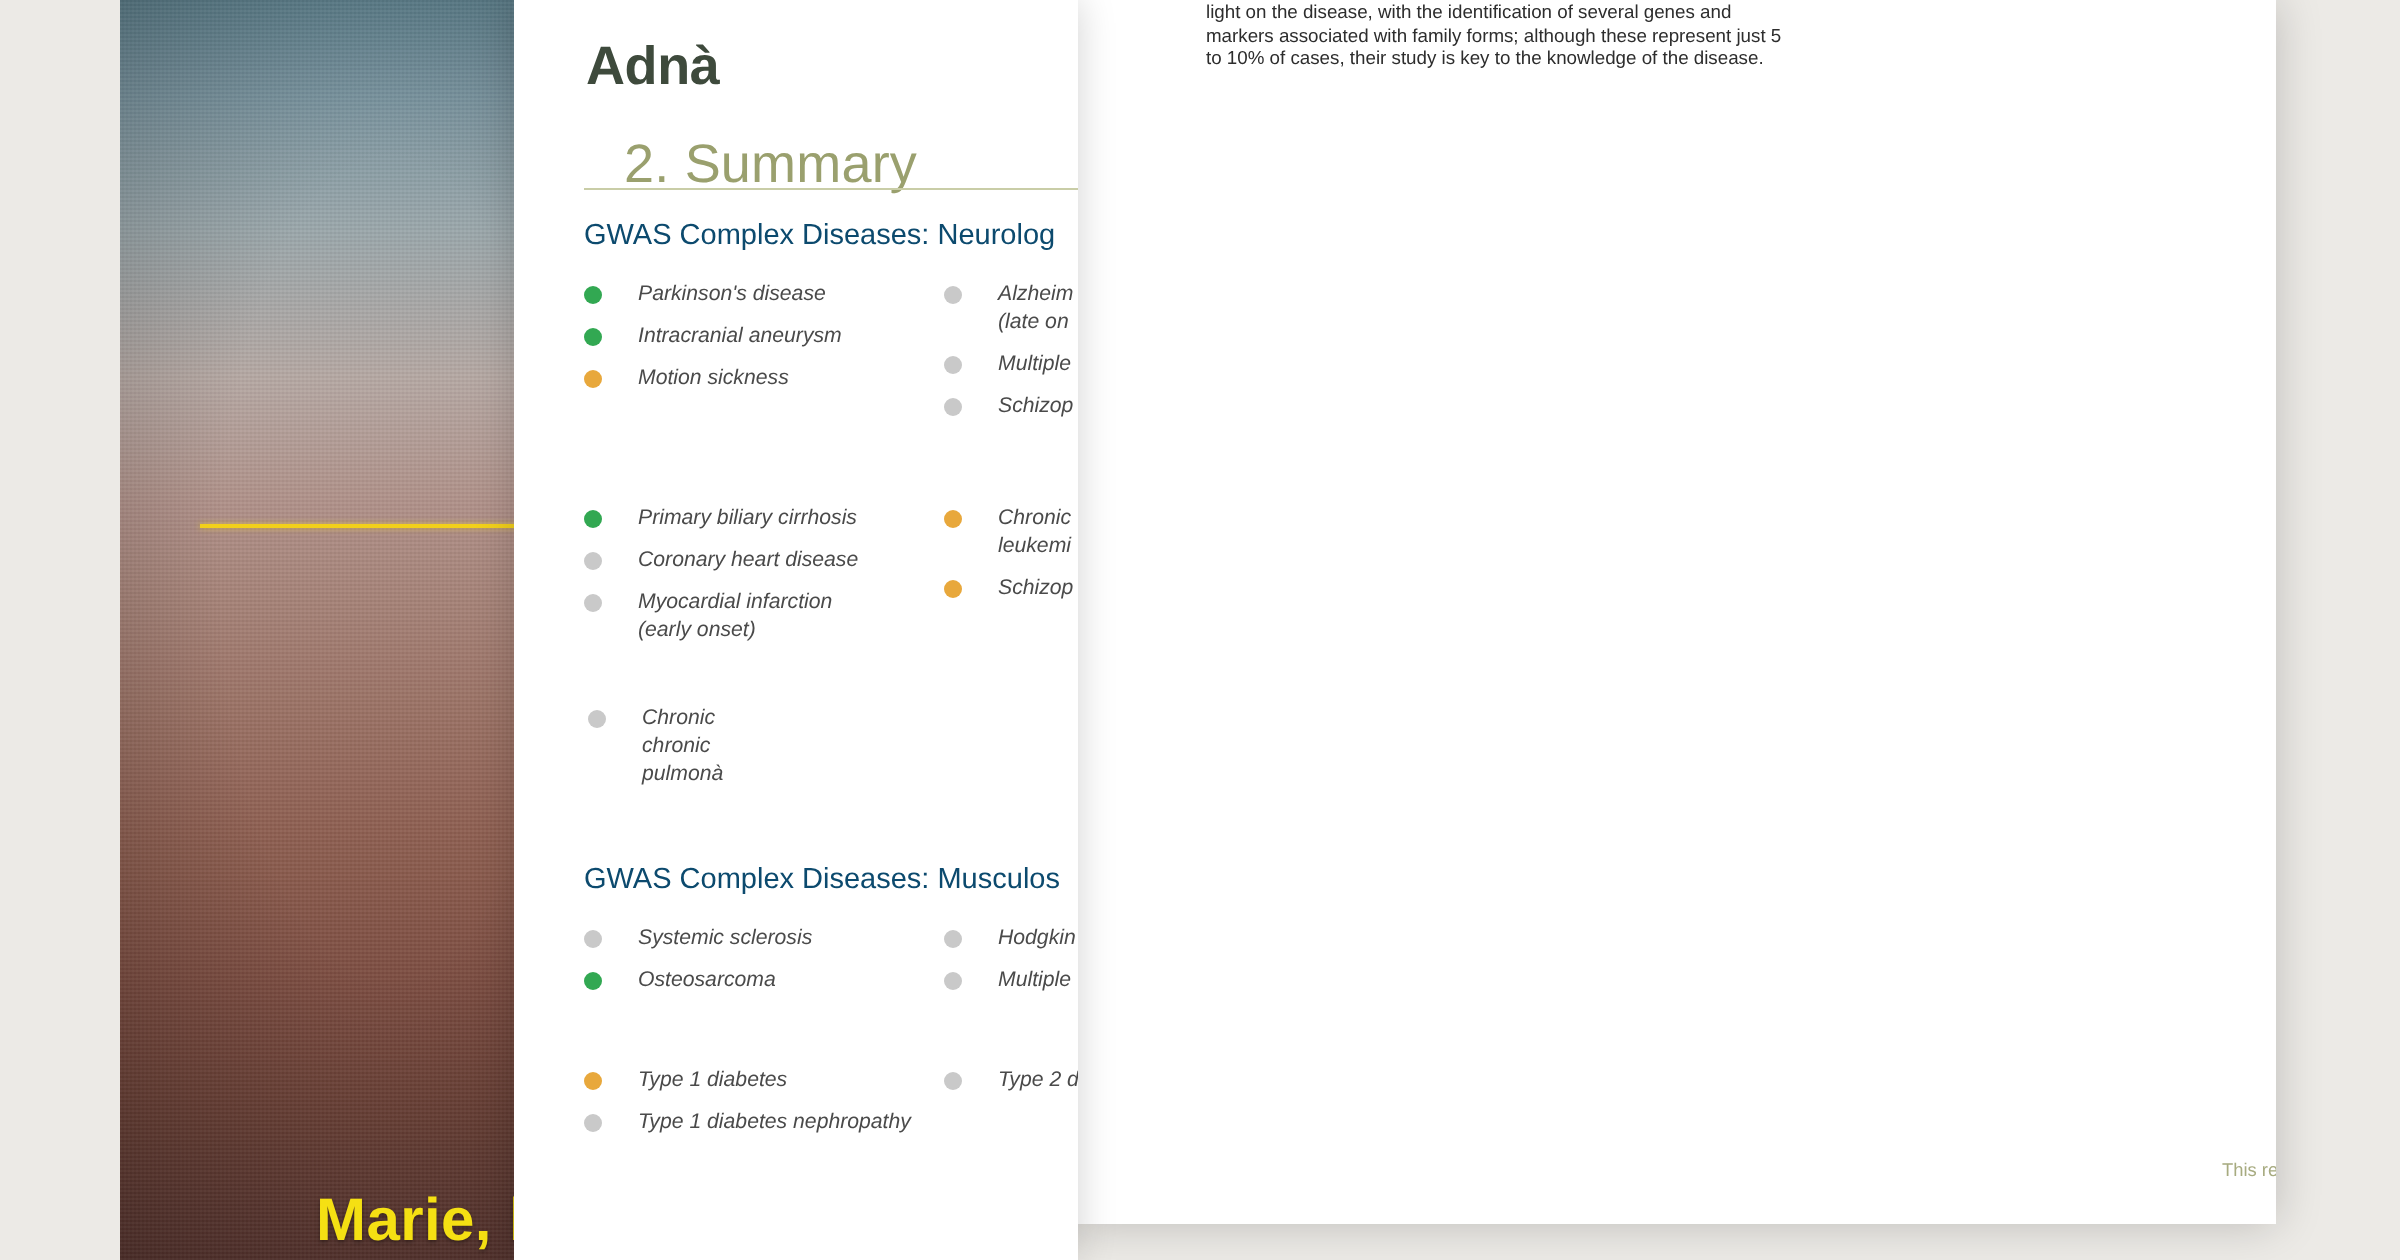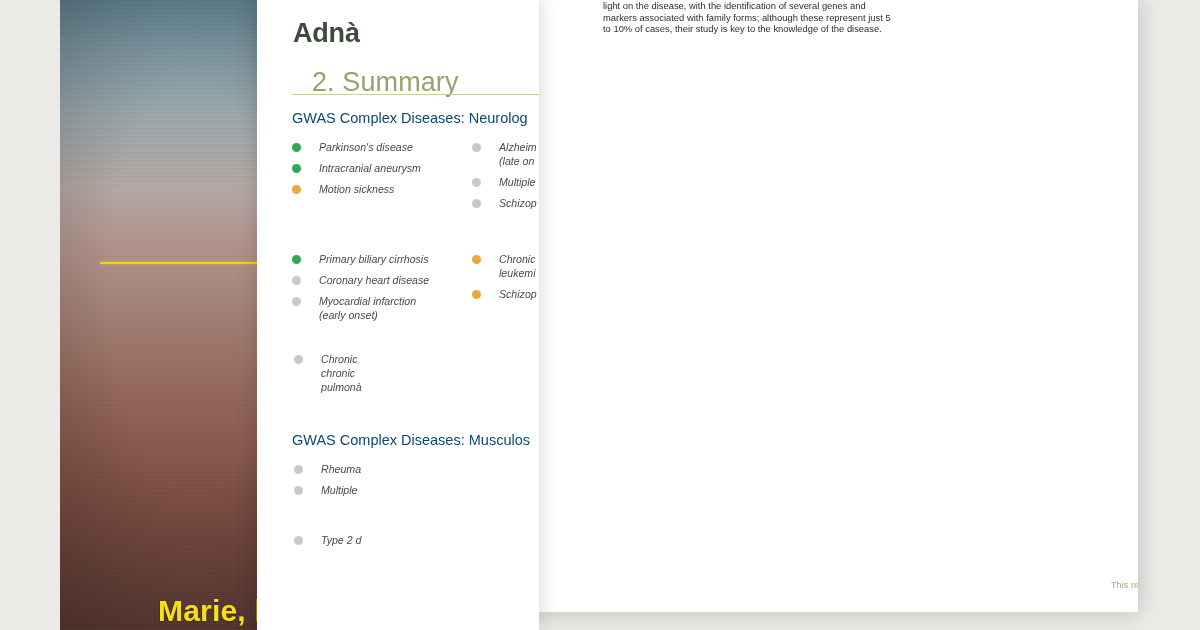--- a/index.html
+++ b/index.html
@@ -301,34 +301,54 @@
               <div class="item">
                 <span class="dot grey"></span>
                 <span class="item-label">Chronic<br>chronic<br>pulmonà</span>
               </div>
             </div>
           </div>
         </div>
         <div class="section" style="top: 432px;">
           <div class="section-title">GWAS Complex Diseases: Musculos</div>
           <div class="cols">
-            <div class="col right">
-              <div class="item">
-                <span class="dot grey"></span>
-                <span class="item-label">Rheuma</span>
+            <div class="col">
+              <div class="item">
+                <span class="dot grey"></span>
+                <span class="item-label">Systemic sclerosis</span>
+              </div>
+              <div class="item">
+                <span class="dot green"></span>
+                <span class="item-label">Osteosarcoma</span>
+              </div>
+            </div>
+            <div class="col right">
+              <div class="item">
+                <span class="dot grey"></span>
+                <span class="item-label">Hodgkin</span>
               </div>
               <div class="item">
                 <span class="dot grey"></span>
                 <span class="item-label">Multiple</span>
               </div>
             </div>
           </div>
         </div>
         <div class="section" style="top: 533px;">
           <div class="cols">
+            <div class="col">
+              <div class="item">
+                <span class="dot orange"></span>
+                <span class="item-label">Type 1 diabetes</span>
+              </div>
+              <div class="item">
+                <span class="dot grey"></span>
+                <span class="item-label">Type 1 diabetes nephropathy</span>
+              </div>
+            </div>
             <div class="col right">
               <div class="item">
                 <span class="dot grey"></span>
                 <span class="item-label">Type 2 d</span>
               </div>
             </div>
           </div>
         </div>
       </div>
   </div>

